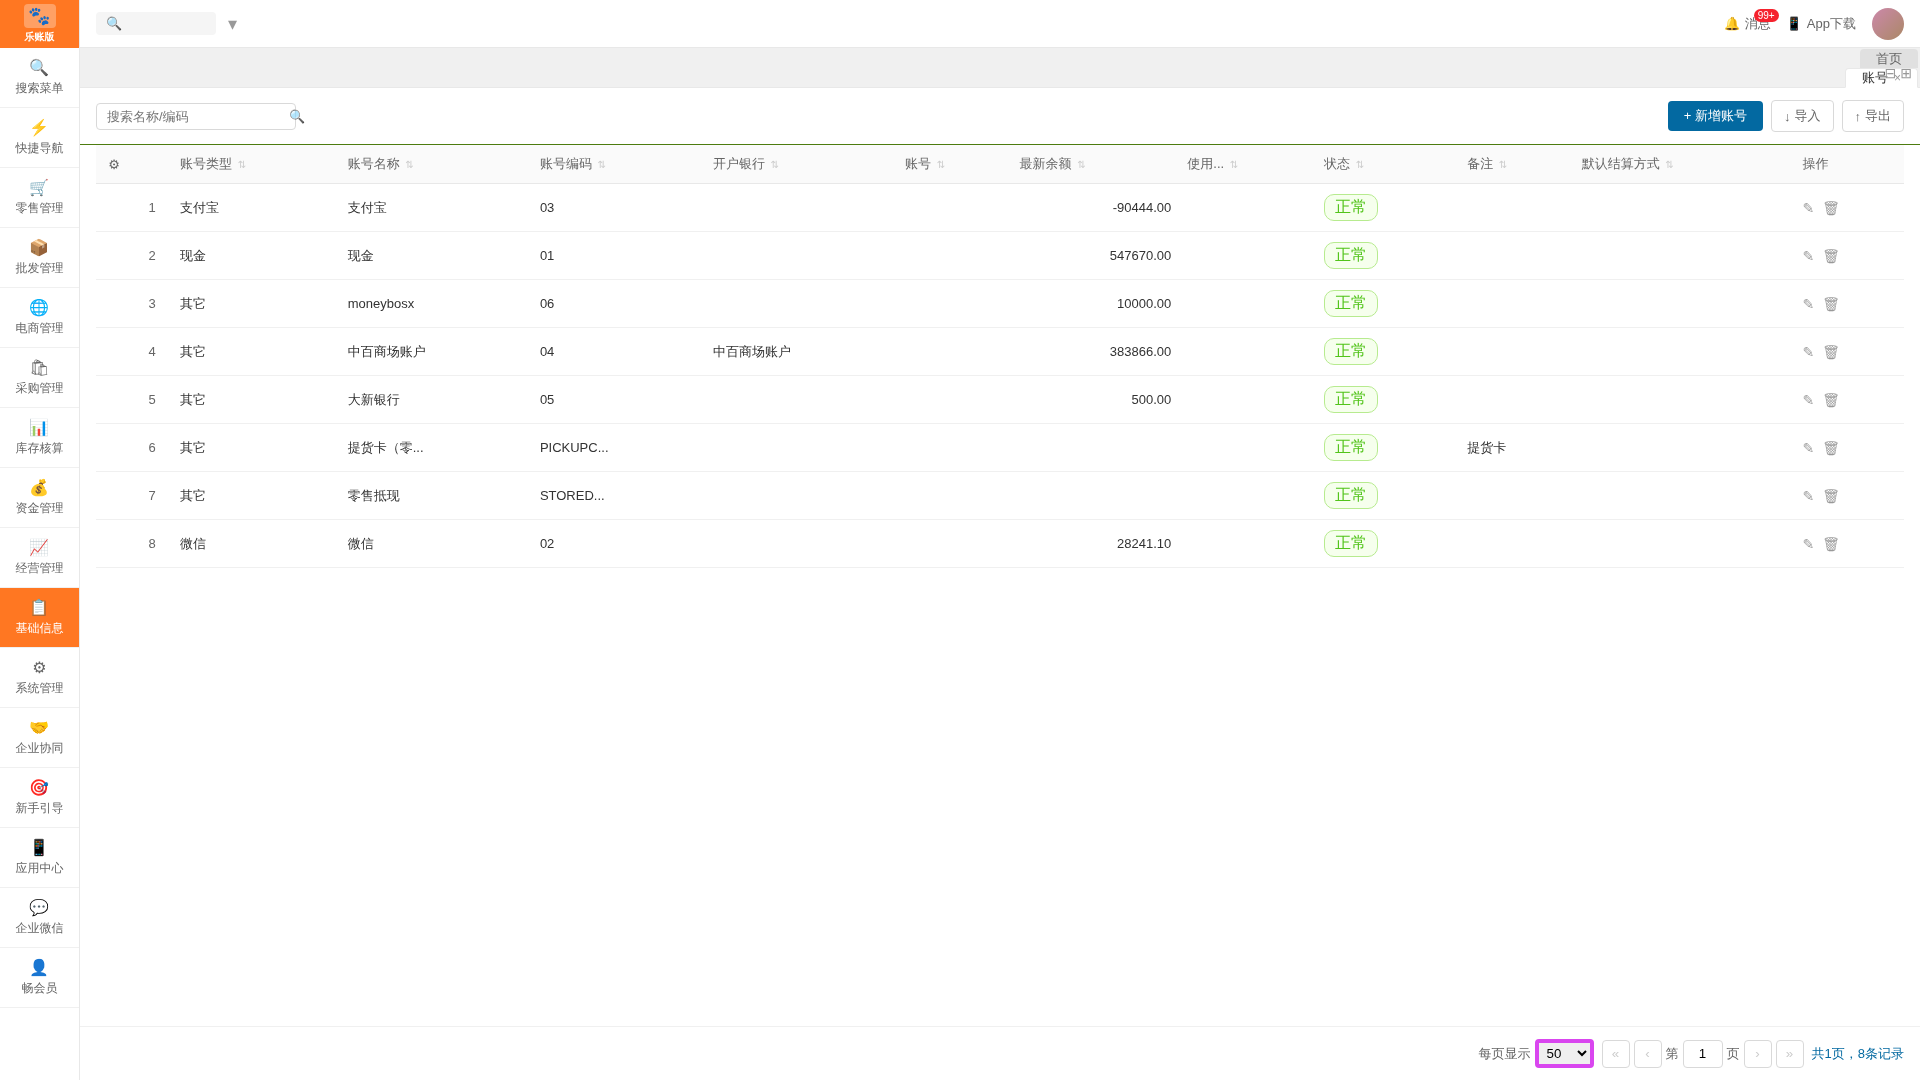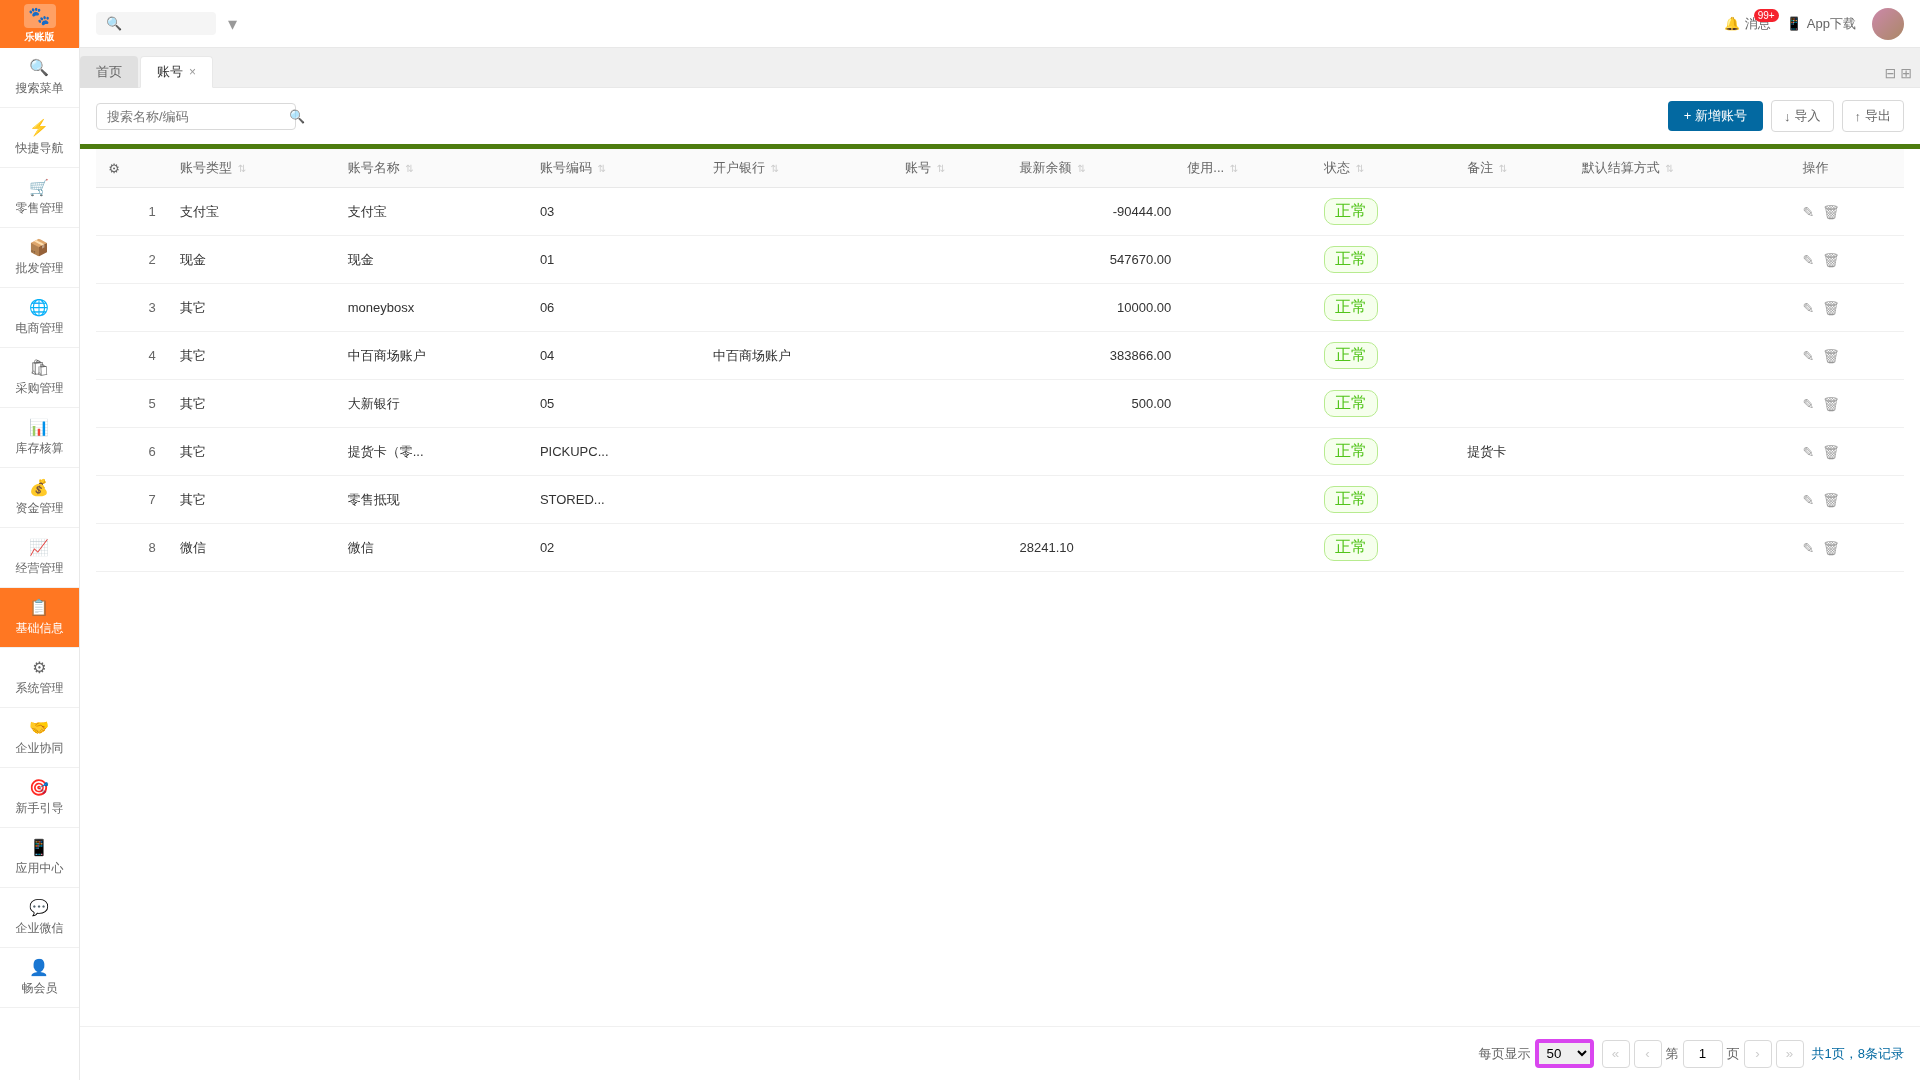--- a/index.html
+++ b/index.html
@@ -105,20 +105,21 @@
     
     .tab-bar {
       height: 40px;
       background: #f0f0f0;
       display: flex;
       align-items: flex-end;
       padding: 0 0 0 0;
       border-bottom: 1px solid #e8e8e8;
       flex-shrink: 0;
       position: relative;
+      flex-direction: column;
     }
     .tab {
       display: flex; align-items: center; gap: 6px;
       padding: 0 16px;
       height: 32px;
       cursor: pointer;
       font-size: 13px;
       background: #e0e0e0;
       border-radius: 4px 4px 0 0;
       margin-right: 2px;
@@ -147,21 +148,21 @@
       display: flex;
       flex-direction: column;
     }
 
     
     .toolbar {
       display: flex;
       align-items: center;
       justify-content: space-between;
       padding: 12px 16px;
-      border-bottom: 5px solid #4d7c0f;
+      border-bottom: 1px solid #4d7c0f;
       flex-shrink: 0;
     }
     .toolbar-left { display: flex; align-items: center; gap: 8px; }
     .search-box {
       display: flex; align-items: center; gap: 6px;
       border: 1px solid #d9d9d9; border-radius: 4px; padding: 5px 10px; width: 200px;
     }
     .search-box input { border: none; outline: none; font-size: 13px; flex: 1; }
     .toolbar-right { display: flex; align-items: center; gap: 8px; }
     .btn-primary {
@@ -559,21 +560,21 @@
       </td>
     </tr>
             <tr>
       <td class="col-settings"></td>
       <td class="row-num col-num">8</td>
       <td>微信</td>
       <td>微信</td>
       <td>02</td>
       <td></td>
       <td></td>
-      <td style="text-align:left;">28241.10</td>
+      <td style="text-align:right;">28241.10</td>
       <td></td>
       <td>
         <span class="status-badge">正常</span>
       </td>
       <td></td>
       <td></td>
       <td>
         <div class="action-icons">
           <span class="action-icon" title="edit">✎</span>
           <span class="action-icon" title="delete">🗑</span>

